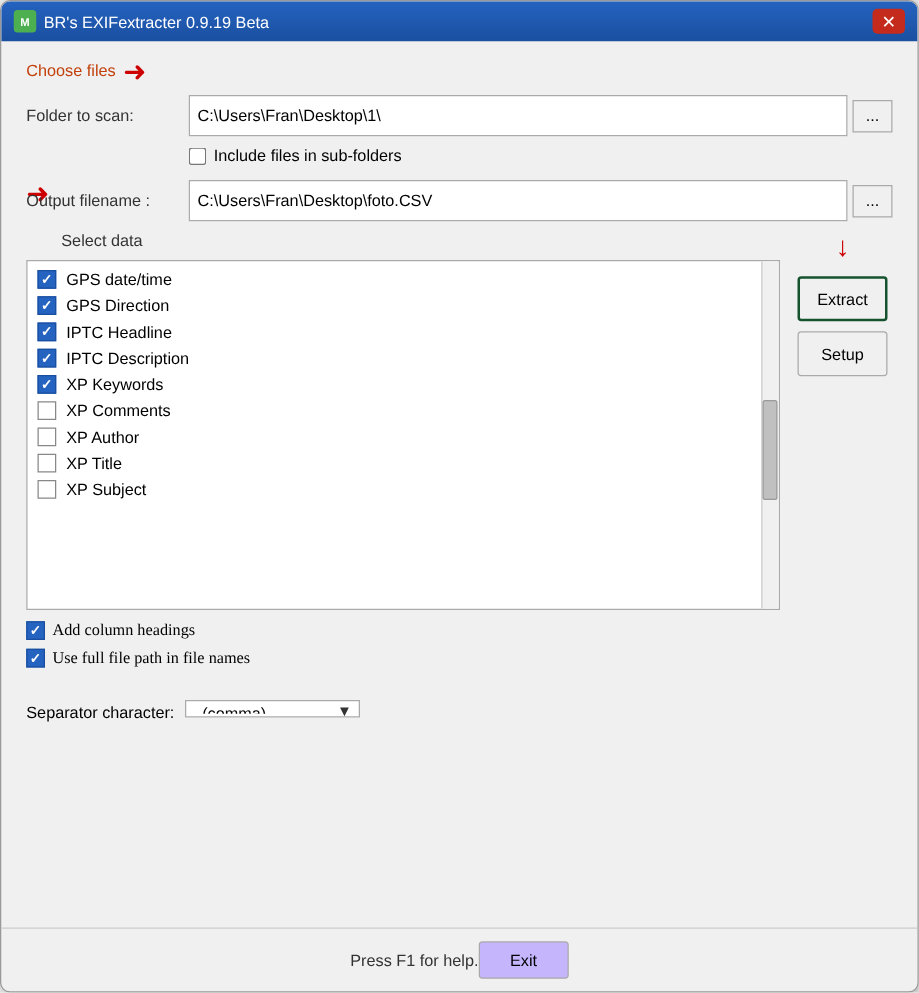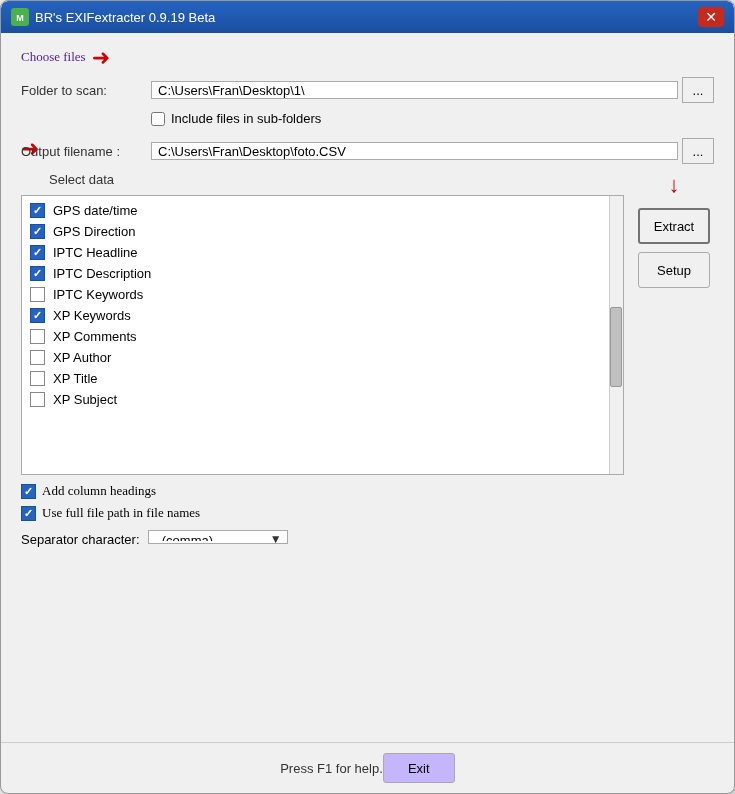--- a/index.html
+++ b/index.html
@@ -69,39 +69,38 @@
     }
     .content {
       flex: 1;
       padding: 16px 20px;
       display: flex;
       flex-direction: column;
       gap: 0;
     }
     .section-label {
       font-size: 13px;
-      color: #4c1d95;
+      color: #c2410c;
       margin-bottom: 8px;
       font-weight: normal;
-      font-family: Liberation Serif, serif;
     }
     .form-row {
       display: flex;
       align-items: center;
       margin-bottom: 8px;
     }
     .form-label {
       width: 130px;
       font-size: 13px;
       color: #333;
       flex-shrink: 0;
     }
     .form-input {
       flex: 1;
-      height: 18px;
+      height: 33px;
       border: 1px solid #aaa;
       background: white;
       padding: 2px 6px;
       font-size: 13px;
       outline: none;
     }
     .browse-btn {
       width: 32px;
       height: 26px;
       border: 1px solid #aaa;
@@ -216,21 +215,21 @@
       align-items: center;
       gap: 6px;
       font-size: 13px;
       font-family: Liberation Serif, serif;
     }
     .separator-row {
       display: flex;
       align-items: center;
       gap: 8px;
       font-size: 13px;
-      margin-top: 3px;
+      margin-top: 20px;
     }
     .separator-select {
       height: 14px;
       border: 1px solid #aaa;
       background: white;
       font-size: 13px;
       padding: 2px 24px 2px 6px;
       appearance: none;
       -webkit-appearance: none;
       position: relative;
@@ -253,21 +252,21 @@
     .action-btn {
       width: 72px;
       height: 36px;
       border: 1px solid #aaa;
       background: #f0f0f0;
       cursor: pointer;
       font-size: 13px;
       border-radius: 3px;
     }
     .extract-btn {
-      border: 2px solid #737373;
+      border: 2px solid #14532d;
       font-weight: normal;
     }
     .footer {
       padding: 10px 36px;
       display: flex;
       align-items: center;
       justify-content: center;
       border-top: 1px solid #ccc;
     }
     .footer-text {
@@ -347,24 +346,20 @@
             <div class="cb-blue"></div>
             <span>GPS Direction</span>
           </div>
           <div class="list-item">
             <div class="cb-blue"></div>
             <span>IPTC Headline</span>
           </div>
           <div class="list-item">
             <div class="cb-blue"></div>
             <span>IPTC Description</span>
-          </div>
-          <div class="list-item">
-            <div class="cb-empty"></div>
-            <span>IPTC Keywords</span>
           </div>
           <div class="list-item">
             <div class="cb-blue"></div>
             <span>XP Keywords</span>
           </div>
           <div class="list-item">
             <div class="cb-empty"></div>
             <span>XP Comments</span>
           </div>
           <div class="list-item">

